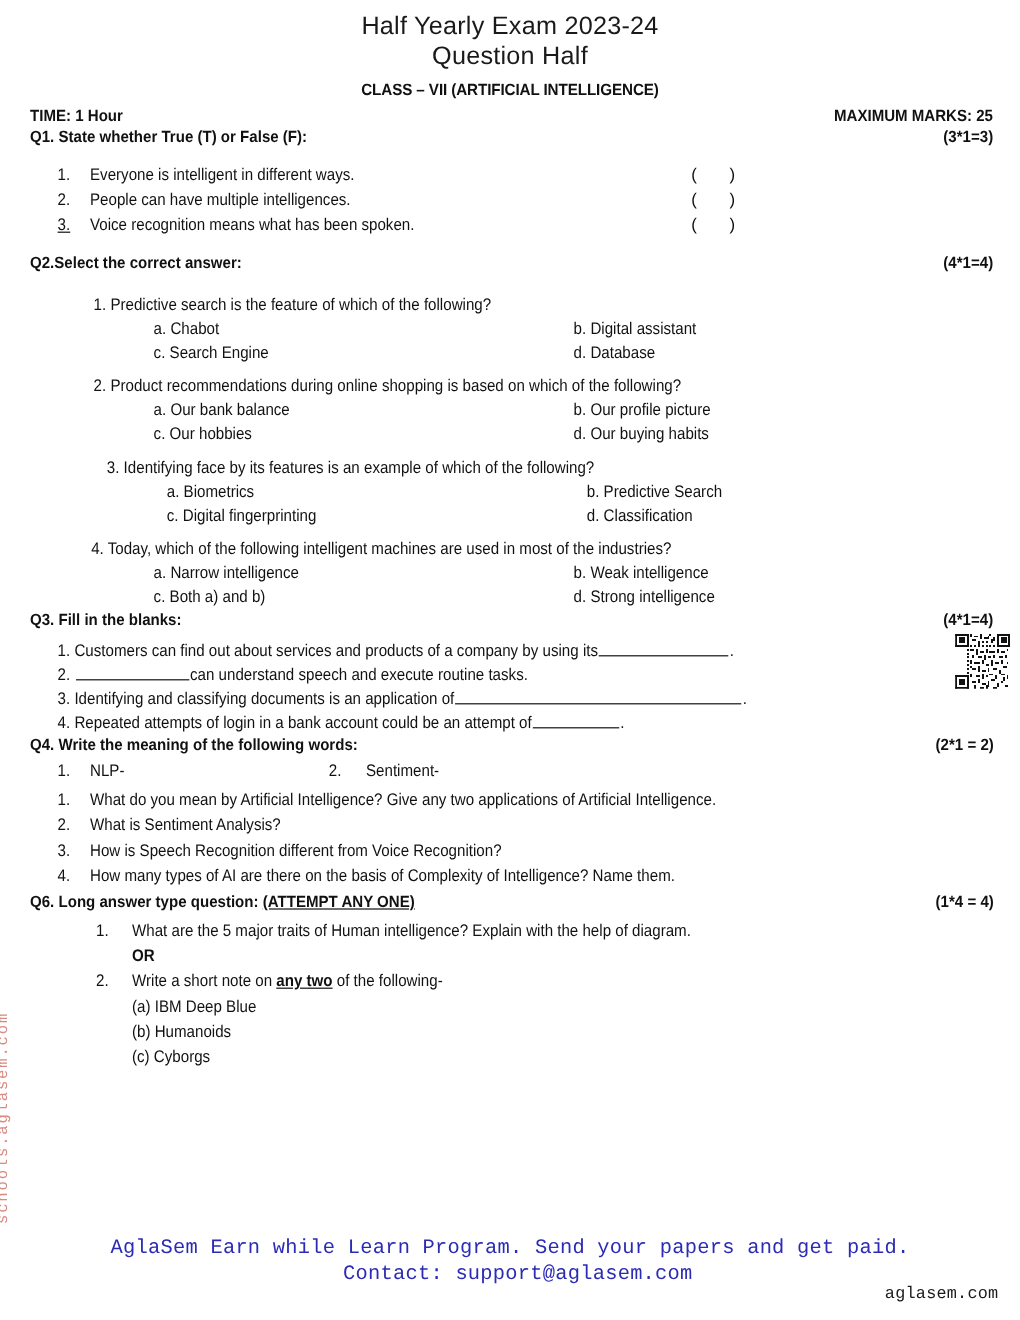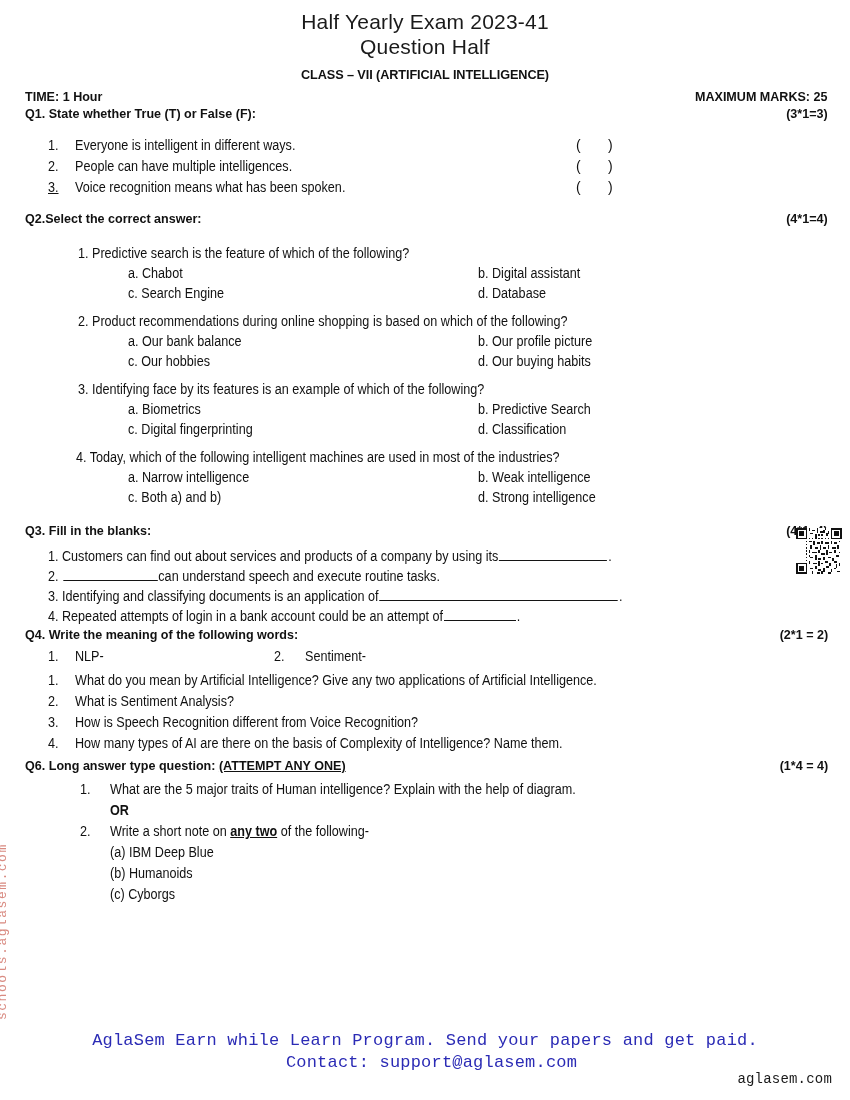--- a/index.html
+++ b/index.html
@@ -229,21 +229,21 @@
     color: #1a1a1a;
     letter-spacing: .2px;
     margin-top: 13px;
   }
 </style>
 </head>
 <body>
 
 <div id="page">
 
-  <div class="doc-title title-line-1">Half Yearly Exam 2023-41</div>
+  <div class="doc-title title-line-1">Half Yearly Exam 2023-24</div>
   <div class="doc-title title-line-2">Question Half</div>
   <div class="class-line">CLASS – VII  (ARTIFICIAL INTELLIGENCE)</div>
 
   <div class="meta-row">
     <div class="meta-left">TIME: 1 Hour</div>
     <div class="meta-right">MAXIMUM MARKS: 25</div>
   </div>
 
   <div class="qrow" style="height:20px;">
     <div class="qhead">Q1. State whether True (T) or False (F):</div>
@@ -287,38 +287,38 @@
     </div>
 
     <div style="position:absolute;top:68px;left:0;right:0;height:60px;">
       <span class="mcq-q" style="top:0;">2. Product recommendations during online shopping is based on which of the following?</span>
       <span class="mcq-a" style="top:20px;">a. Our bank balance</span>
       <span class="mcq-b" style="top:20px;">b. Our profile picture</span>
       <span class="mcq-a" style="top:40px;">c. Our hobbies</span>
       <span class="mcq-b" style="top:40px;">d. Our buying habits</span>
     </div>
 
-    <div style="position:absolute;top:136px;left:0;right:0;height:60px;">
+    <div style="position:absolute;top:136px;left:11px;right:0;height:60px;">
       <span class="mcq-q" style="top:0;">3. Identifying face by its features is an example of which of the following?</span>
       <span class="mcq-a" style="top:20px;">a. Biometrics</span>
       <span class="mcq-b" style="top:20px;">b. Predictive Search</span>
       <span class="mcq-a" style="top:40px;">c. Digital fingerprinting</span>
       <span class="mcq-b" style="top:40px;">d. Classification</span>
     </div>
 
     <div style="position:absolute;top:204px;left:0;right:0;height:60px;">
       <span class="mcq-q" style="top:0;left:76px;">4. Today, which of the following intelligent machines are used in most of the industries?</span>
       <span class="mcq-a" style="top:20px;">a. Narrow intelligence</span>
       <span class="mcq-b" style="top:20px;">b. Weak intelligence</span>
       <span class="mcq-a" style="top:40px;">c. Both a) and b)</span>
       <span class="mcq-b" style="top:40px;">d. Strong intelligence</span>
     </div>
   </div>
 
-  <div class="qrow" style="height:20px;margin-top:16px;">
+  <div class="qrow" style="height:20px;margin-top:2px;">
     <div class="qhead">Q3. Fill in the blanks:</div>
     <div class="qmarks">(4*1=4)</div>
   </div>
 
   <div style="position:relative;height:80px;margin-top:4px;">
     <div class="fib" style="top:0px;">
       <span>1. Customers can find out about services and products of a company by using its</span><span class="blank" style="width:120px;"></span><span>.</span>
     </div>
     <div class="fib" style="top:20px;">
       <span>2. </span><span class="blank" style="width:105px;"></span><span>can understand speech and execute routine tasks.</span>

